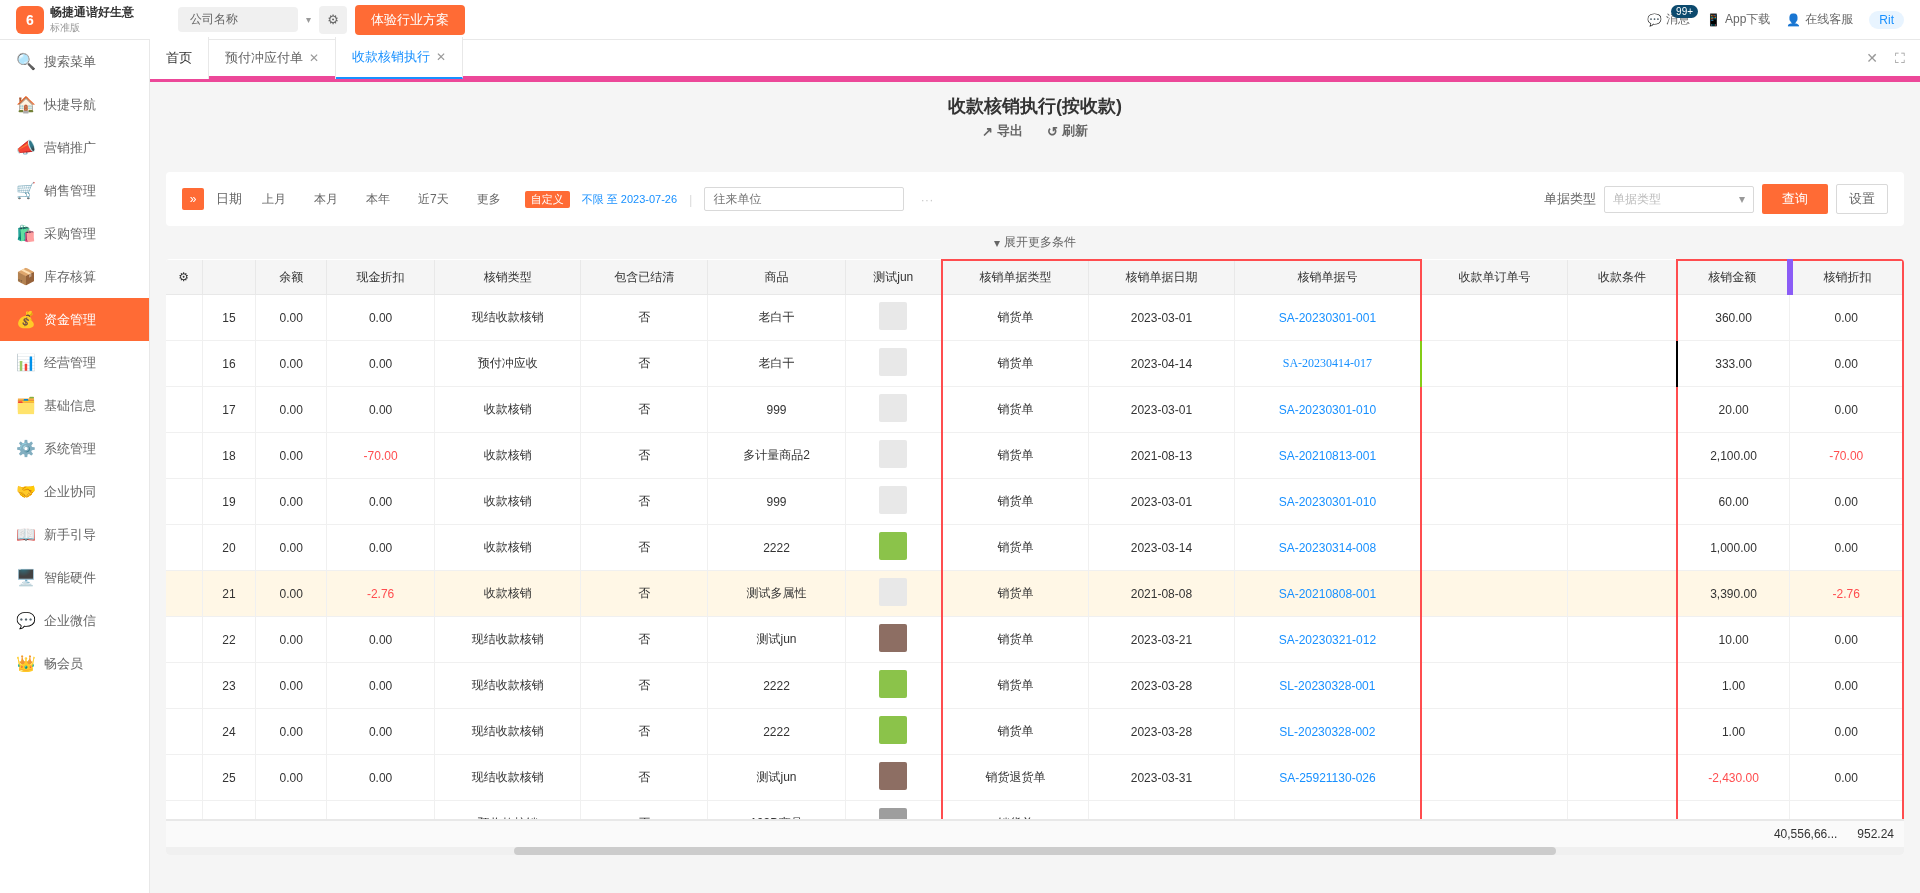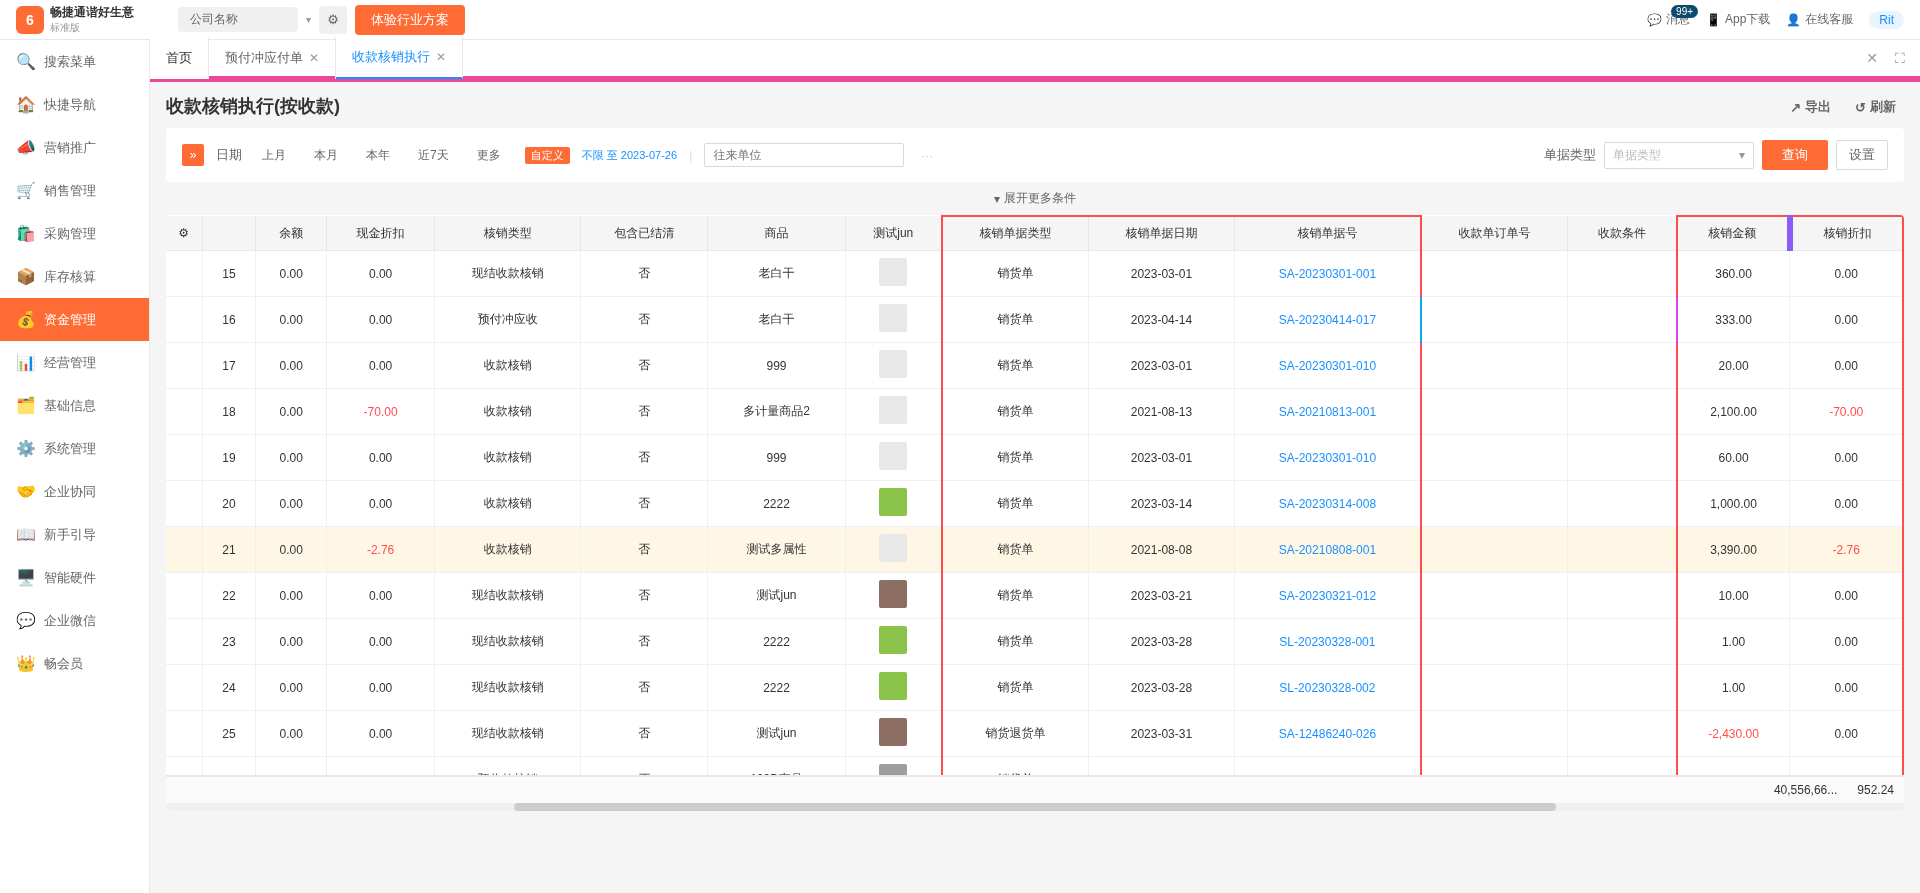--- a/index.html
+++ b/index.html
@@ -31,21 +31,21 @@
     .tab { padding: 0 16px; height: 42px; display: flex; align-items: center; gap: 6px; cursor: pointer; font-size: 13px; color: #666; border-right: 1px solid #e8e8e8; }
     .tab.home { color: #333; background: #fff; }
     .tab.active { background: #fff; color: #1890ff; border-bottom: 2px solid #1890ff; }
     .tab-close { color: #999; font-size: 12px; cursor: pointer; }
     .tab-spacer { flex: 1; }
     .tab-actions { display: flex; align-items: center; padding: 0 8px; gap: 4px; }
     .tab-action-btn { width: 24px; height: 24px; display: flex; align-items: center; justify-content: center; color: #999; cursor: pointer; font-size: 14px; }
 
     
     .page-content { flex: 1; padding: 12px 16px; background: #f5f5f5; overflow: hidden; }
-    .page-title { font-size: 18px; font-weight: bold; color: #333; margin-bottom: 8px; display: flex; justify-content: space-between; }
+    .page-title { font-size: 18px; font-weight: bold; color: #333; margin-bottom: 28px; display: flex; align-items: center; justify-content: space-between; flex-direction: column; }
     .page-actions { display: flex; gap: 8px; }
     .action-btn { display: flex; align-items: center; gap: 4px; color: #666; font-size: 13px; cursor: pointer; padding: 4px 8px; }
 
     
     .filter-bar { background: #fff; border-radius: 4px; padding: 12px 16px; margin-bottom: 8px; display: flex; align-items: center; gap: 12px; flex-wrap: wrap; }
     .filter-expand-btn { background: #ff6b35; color: white; border: none; border-radius: 2px; width: 22px; height: 22px; display: flex; align-items: center; justify-content: center; cursor: pointer; font-size: 12px; }
     .filter-label { color: #666; font-size: 13px; min-width: 30px; }
     .filter-date-btns { display: flex; gap: 20px; align-items: center; }
     .date-btn { color: #666; font-size: 12px; cursor: pointer; padding: 2px 4px; }
     .date-custom { background: #ff6b35; color: white; border-radius: 2px; padding: 1px 6px; font-size: 11px; }
@@ -292,24 +292,24 @@
     <td style="width:36px;"></td>
     <td style="">16</td>
     <td>0.00</td>
     <td style="">0.00</td>
     <td>预付冲应收</td>
     <td>否</td>
     <td>老白干</td>
     <td><div class="product-img" style="background:#e8e8e8;"></div></td>
     <td style="border-left:2px solid #ff4d4f;">销货单</td>
     <td style="">2023-04-14</td>
-    <td style="border-right:2px solid #0ea5e9;"><span class="blue-link">SA-20230414-017</span></td>
-    <td></td>
-    <td></td>
-    <td style="border-left:2px solid #d946ef;">333.00</td>
+    <td style="border-right:2px solid #84cc16;font-family:Liberation Serif, serif;"><span class="blue-link">SA-20230414-017</span></td>
+    <td></td>
+    <td></td>
+    <td style="border-left:2px solid #000000;">333.00</td>
     <td style="border-right:2px solid #ff4d4f;">0.00</td>
   </tr>
               <tr>
     <td style="width:36px;"></td>
     <td style="">17</td>
     <td>0.00</td>
     <td style="">0.00</td>
     <td>收款核销</td>
     <td>否</td>
     <td>999</td>
@@ -445,21 +445,21 @@
     <td style="width:36px;"></td>
     <td style="">25</td>
     <td>0.00</td>
     <td style="">0.00</td>
     <td>现结收款核销</td>
     <td>否</td>
     <td>测试jun</td>
     <td><div class="product-img" style="background:#8d6e63;"></div></td>
     <td style="border-left:2px solid #ff4d4f;">销货退货单</td>
     <td style="">2023-03-31</td>
-    <td style="border-right:2px solid #ff4d4f;"><span class="blue-link">SA-12486240-026</span></td>
+    <td style="border-right:2px solid #ff4d4f;"><span class="blue-link">SA-25921130-026</span></td>
     <td></td>
     <td></td>
     <td style="border-left:2px solid #ff4d4f;color:#ff4d4f;">-2,430.00</td>
     <td style="border-right:2px solid #ff4d4f;">0.00</td>
   </tr>
               <tr>
     <td style="width:36px;"></td>
     <td style="">26</td>
     <td>0.00</td>
     <td style="">0.00</td>

